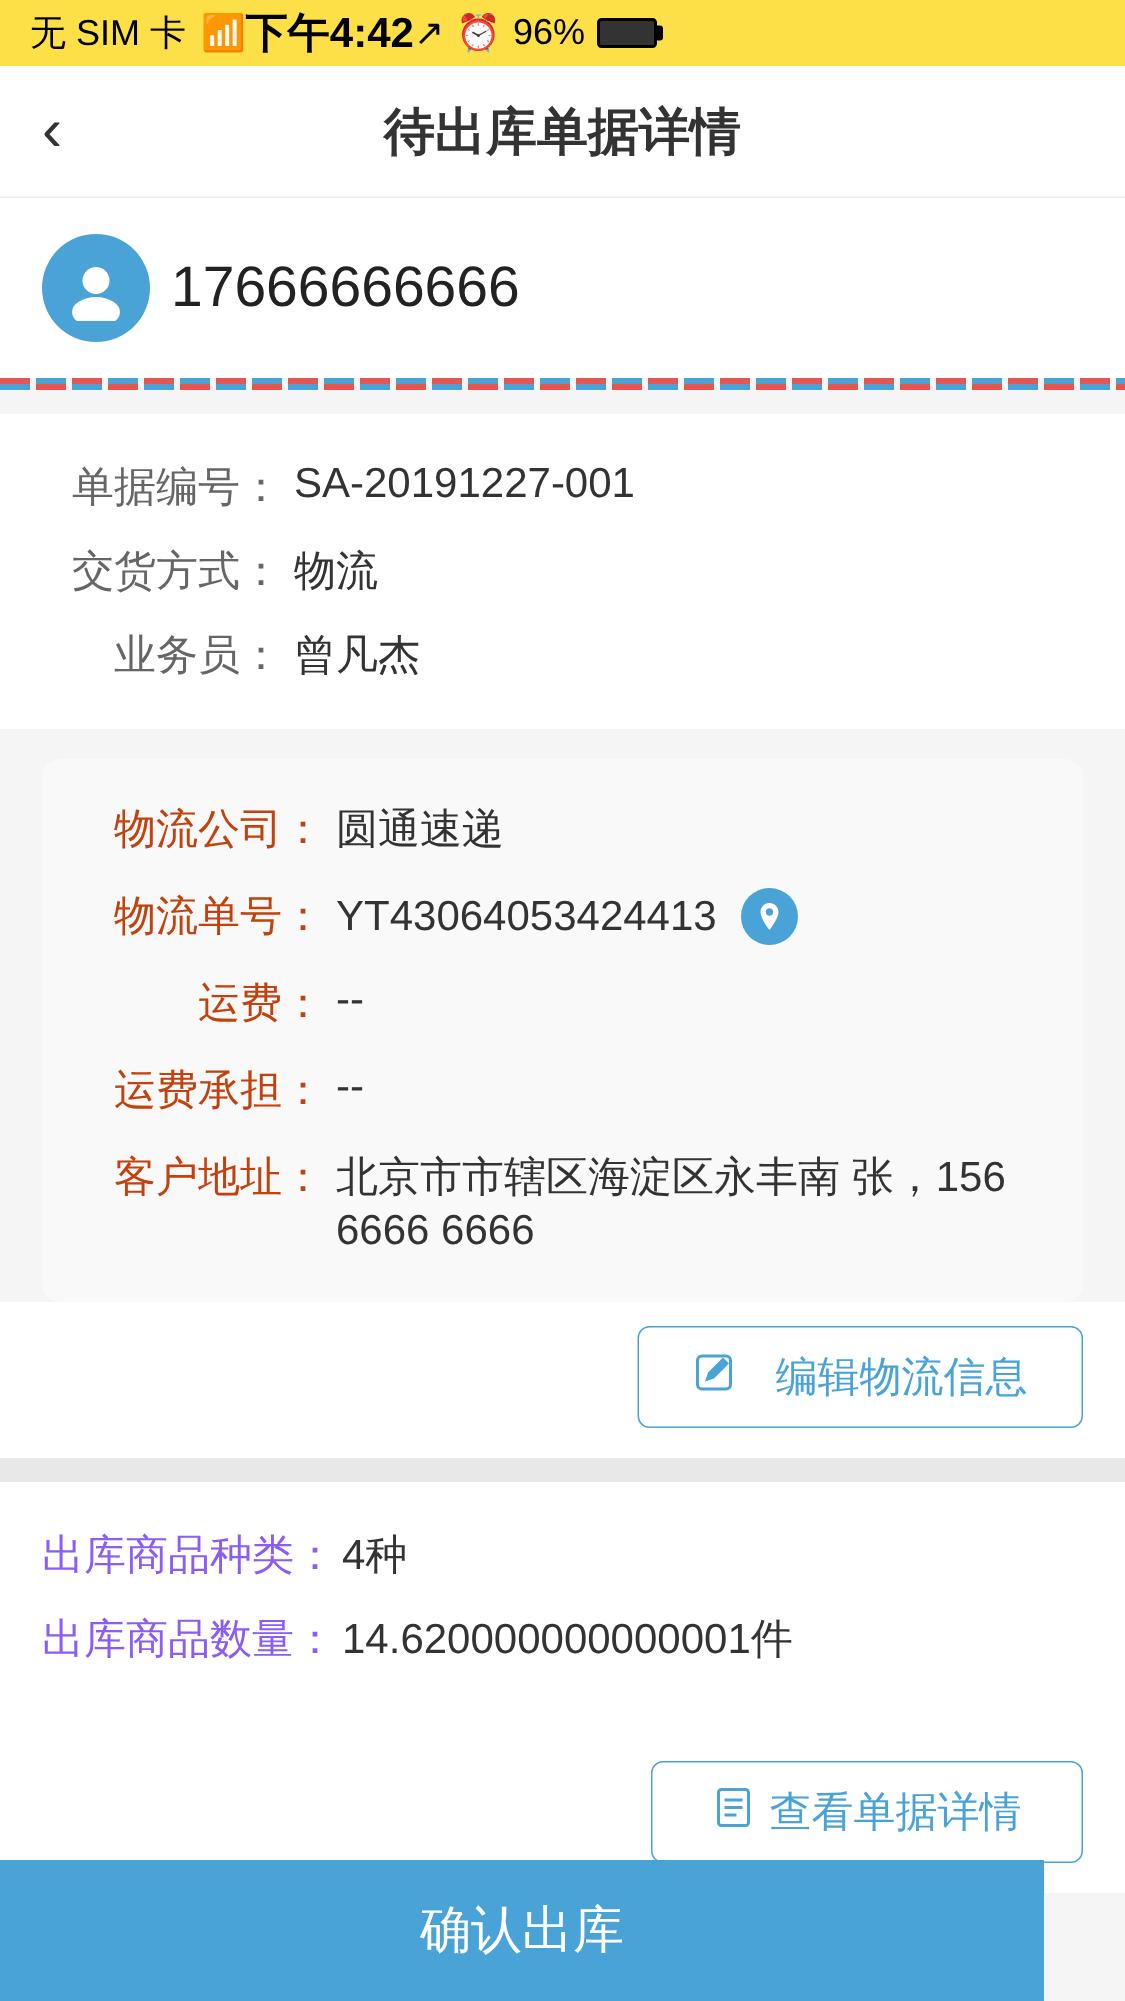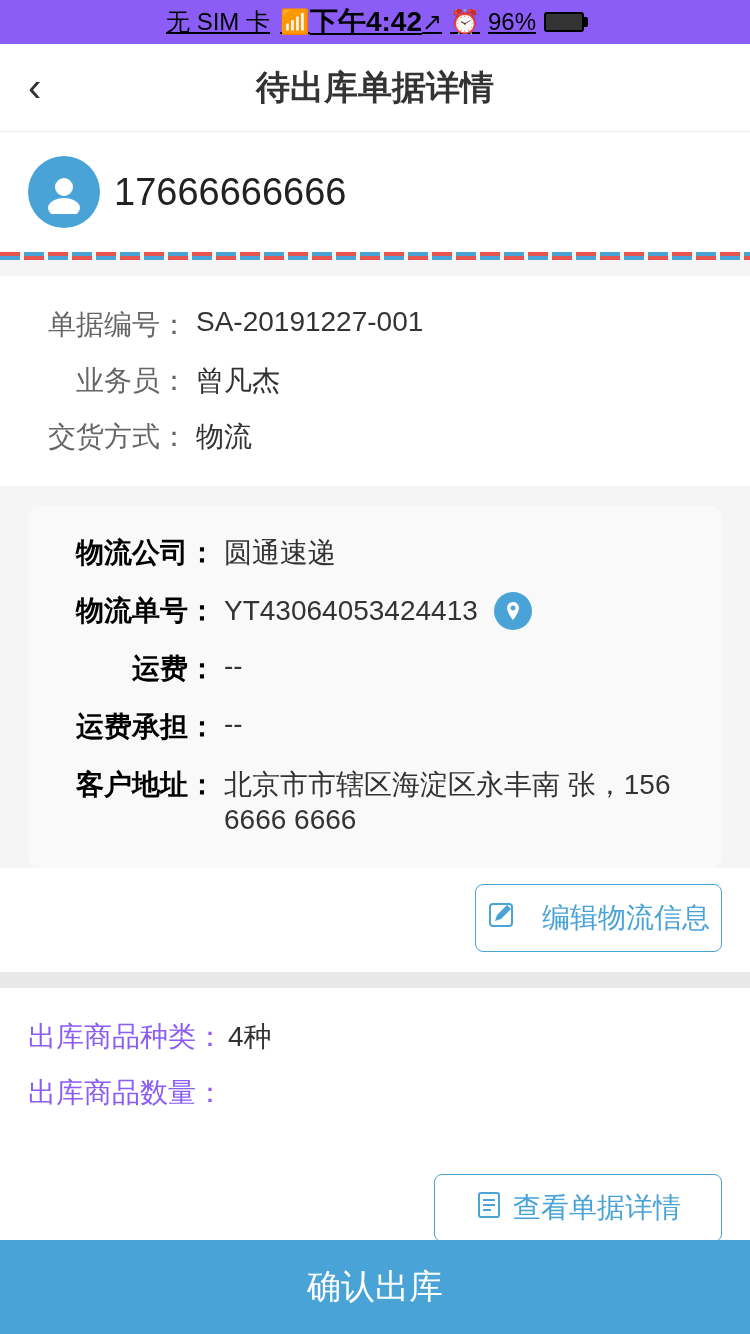--- a/index.html
+++ b/index.html
@@ -11,28 +11,27 @@
       font-family: -apple-system, "PingFang SC", "Helvetica Neue", sans-serif;
       font-size: 28px;
       color: #333;
       position: relative;
     }
 
     
     .status-bar {
       width: 100%;
       height: 44px;
-      background: #8b5cf6;
-      display: flex;
-      align-items: center;
-      justify-content: center;
+      background: #fde047;
+      display: flex;
+      align-items: center;
+      justify-content: flex-start;
       padding: 0 20px;
       font-size: 24px;
       color: #000;
-      text-decoration: underline;
     }
     .status-left { display: flex; align-items: center; gap: 10px; }
     .status-center { font-size: 28px; font-weight: 600; }
     .status-right { display: flex; align-items: center; gap: 8px; font-size: 24px; }
     .battery-icon {
       display: inline-block;
       width: 40px;
       height: 20px;
       border: 2px solid #000;
       border-radius: 3px;
@@ -170,26 +169,25 @@
       margin: 20px 28px 0;
       padding: 28px;
     }
     .logistics-row {
       display: flex;
       align-items: flex-start;
       margin-bottom: 20px;
     }
     .logistics-row:last-child { margin-bottom: 4px; }
     .logistics-label {
-      color: #000000;
+      color: #c2410c;
       font-size: 28px;
       min-width: 160px;
       text-align: right;
       flex-shrink: 0;
-      font-weight: bold;
     }
     .logistics-value {
       color: #333;
       font-size: 28px;
       flex: 1;
       margin-left: 8px;
     }
     .logistics-value.with-icon {
       display: flex;
       align-items: center;
@@ -214,21 +212,21 @@
       justify-content: flex-end;
       padding: 16px 28px 20px;
       background: #fff;
     }
     .edit-btn {
       display: flex;
       align-items: center;
       gap: 27px;
       border: 1.5px solid #4aa3d6;
       border-radius: 8px;
-      padding: 14px 11px;
+      padding: 14px 36px;
       color: #4aa3d6;
       font-size: 28px;
       background: #fff;
       cursor: pointer;
     }
     .edit-icon { font-size: 28px; }
 
     
     .gray-divider {
       height: 16px;
@@ -282,21 +280,21 @@
       flex: 1;
       background: #f5f5f5;
       min-height: 120px;
     }
 
     
     .confirm-btn-wrap {
       position: fixed;
       bottom: 0;
       left: 0;
-      width: 750px;
+      width: 696px;
       background: #4aa3d6;
       padding: 24px 0;
       text-align: center;
       cursor: pointer;
     }
     .confirm-btn-text {
       color: #fff;
       font-size: 34px;
       font-weight: 500;
     }
@@ -340,26 +338,26 @@
   </div>
 
   <div class="dashed-divider"></div>
 
   <div class="info-section">
     <div class="info-row">
       <span class="info-label">单据编号：</span>
       <span class="info-value">SA-20191227-001</span>
     </div>
     <div class="info-row">
+      <span class="info-label">交货方式：</span>
+      <span class="info-value">物流</span>
+    </div>
+    <div class="info-row">
       <span class="info-label">业务员：</span>
       <span class="info-value">曾凡杰</span>
-    </div>
-    <div class="info-row">
-      <span class="info-label">交货方式：</span>
-      <span class="info-value">物流</span>
     </div>
   </div>
 
   <div class="logistics-card">
     <div class="logistics-row">
       <span class="logistics-label">物流公司：</span>
       <span class="logistics-value">圆通速递</span>
     </div>
     <div class="logistics-row">
       <span class="logistics-label">物流单号：</span>
@@ -400,20 +398,21 @@
 
   <div class="gray-divider"></div>
 
   <div class="goods-section">
     <div class="goods-row">
       <span class="goods-label">出库商品种类：</span>
       <span class="goods-value">4种</span>
     </div>
     <div class="goods-row">
       <span class="goods-label">出库商品数量：</span>
+      <span class="goods-value">14.620000000000001件</span>
     </div>
   </div>
 
   <div class="view-detail-btn-wrap">
     <button class="view-detail-btn">
       <span>
         <svg width="28" height="28" viewBox="0 0 28 28" fill="none">
           <rect x="4" y="2" width="20" height="24" rx="2" stroke="#4aa3d6" stroke-width="2" fill="none"></rect>
           <line x1="8" y1="9" x2="20" y2="9" stroke="#4aa3d6" stroke-width="2"></line>
           <line x1="8" y1="14" x2="20" y2="14" stroke="#4aa3d6" stroke-width="2"></line>

